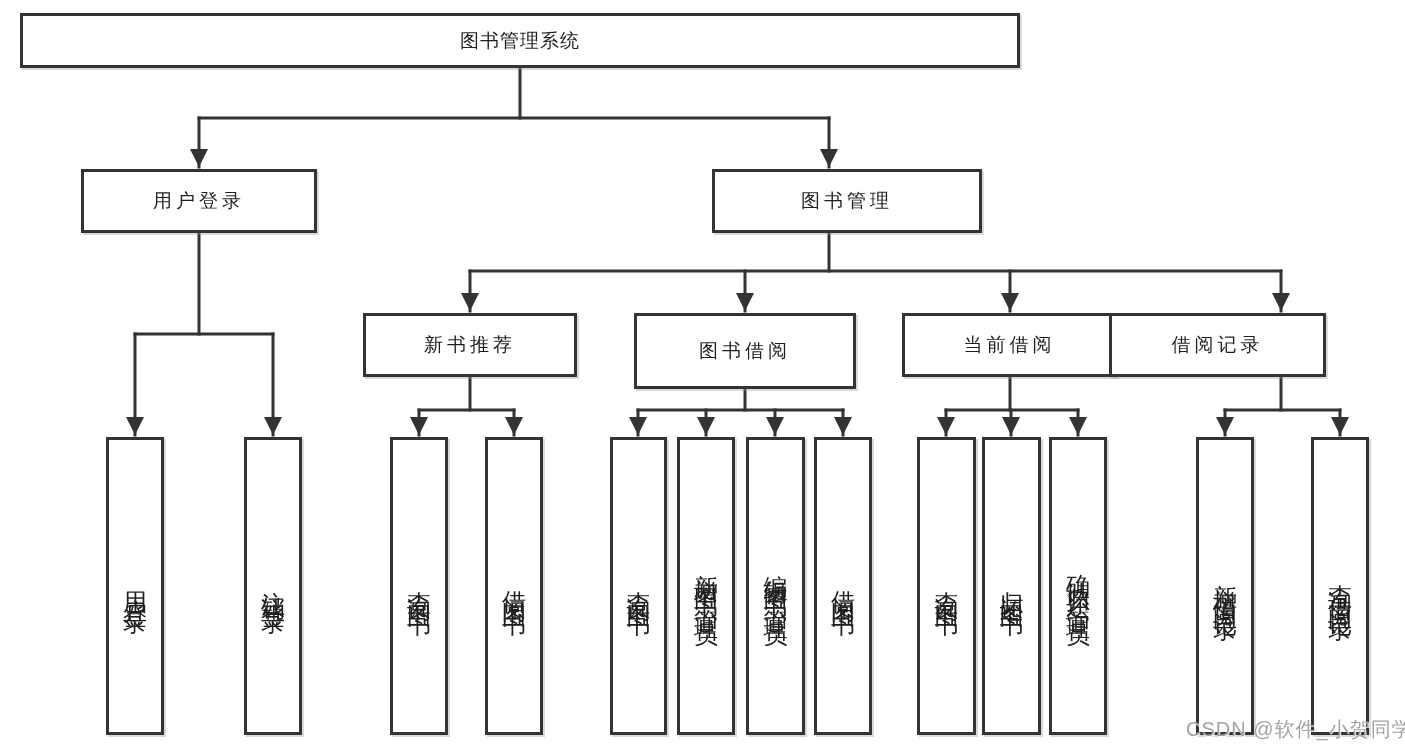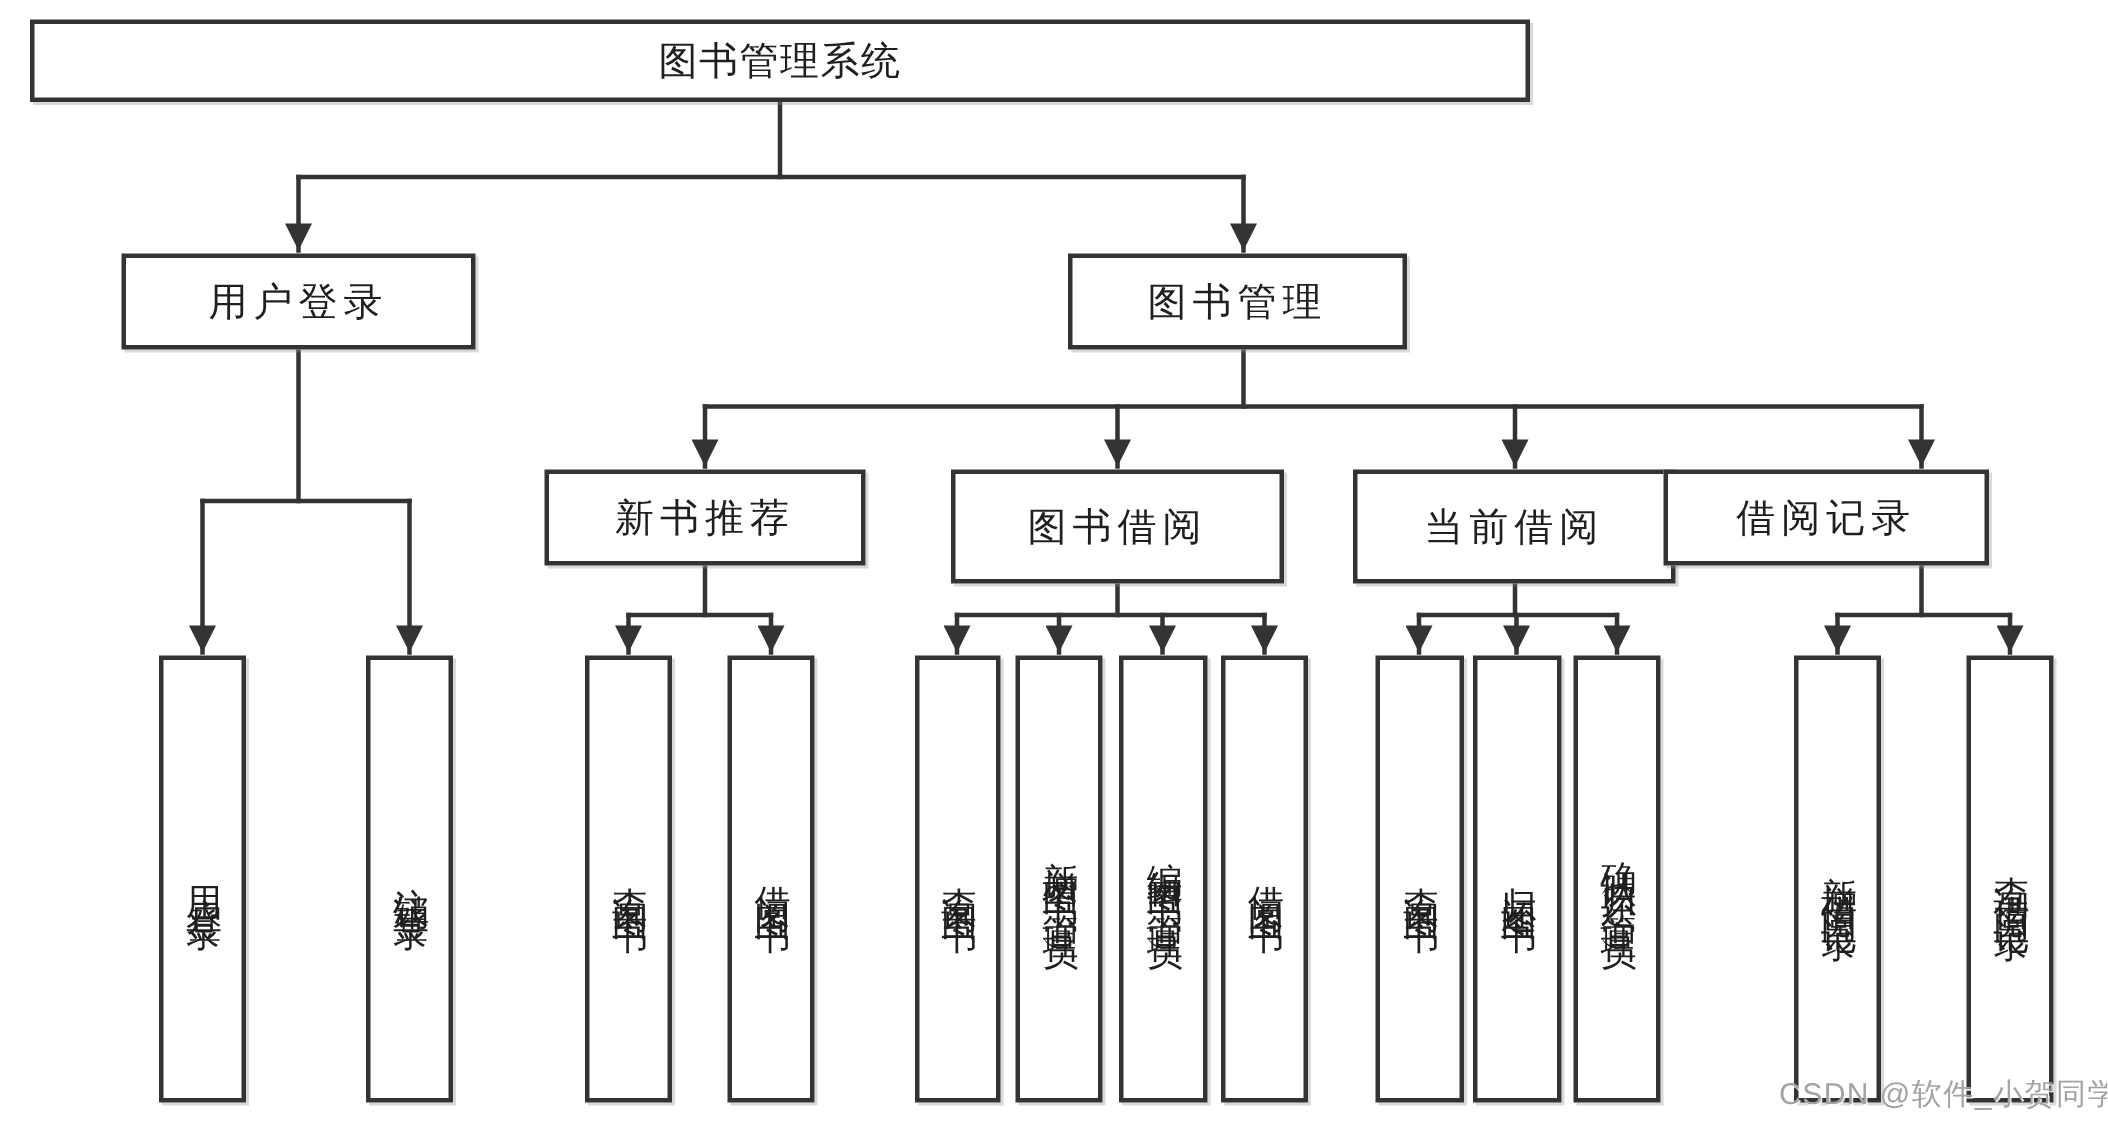--- a/index.html
+++ b/index.html
@@ -12,21 +12,21 @@
   .wire line{stroke:var(--line,#333333);stroke-width:3;stroke-linecap:square;}
   #ah path{fill:var(--line,#333333);}
   .box{
     position:absolute;box-sizing:border-box;
     background:var(--background,#ffffff);
     border:3px solid var(--box-border,#333333);
     color:var(--text,#1f1f1f);
     display:flex;align-items:center;justify-content:center;
     box-shadow:2px 2px 0 rgba(145,145,145,0.35);
   }
-  .h{font-size:26px;letter-spacing:4px;white-space:nowrap;}
+  .h{font-size:19px;letter-spacing:4px;white-space:nowrap;}
   .root{letter-spacing:1px;}
   .v{font-size:24px;}
   .v .vtxt{
     writing-mode:vertical-rl;text-orientation:mixed;
     letter-spacing:7px;line-height:1;
   }
   .watermark{
     position:absolute;left:1186px;top:716px;
     font-size:20px;letter-spacing:1px;white-space:nowrap;
     color:var(--watermark,#a3a3a3);
@@ -88,31 +88,31 @@
     </g>
   </svg>
 
   <div class="box h root" style="left:20px;top:13px;width:1000px;height:55px">
     <span>图书管理系统</span>
   </div>
 
   <div class="box h" style="left:81px;top:169px;width:236px;height:64px">
     <span>用户登录</span>
   </div>
-  <div class="box h" style="left:712px;top:169px;width:226px;height:64px">
+  <div class="box h" style="left:712px;top:169px;width:270px;height:64px">
     <span>图书管理</span>
   </div>
 
   <div class="box h" style="left:363px;top:313px;width:214px;height:64px">
     <span>新书推荐</span>
   </div>
   <div class="box h" style="left:634px;top:313px;width:222px;height:76px">
     <span>图书借阅</span>
   </div>
-  <div class="box h" style="left:902px;top:313px;width:215px;height:76px">
+  <div class="box h" style="left:902px;top:313px;width:215px;height:64px">
     <span>当前借阅</span>
   </div>
   <div class="box h" style="left:1109px;top:313px;width:217px;height:64px">
     <span>借阅记录</span>
   </div>
 
   <div class="box v" style="left:106px;top:437px;width:58px;height:298px">
     <span class="vtxt">用户登录</span>
   </div>
   <div class="box v" style="left:244px;top:437px;width:58px;height:298px">

